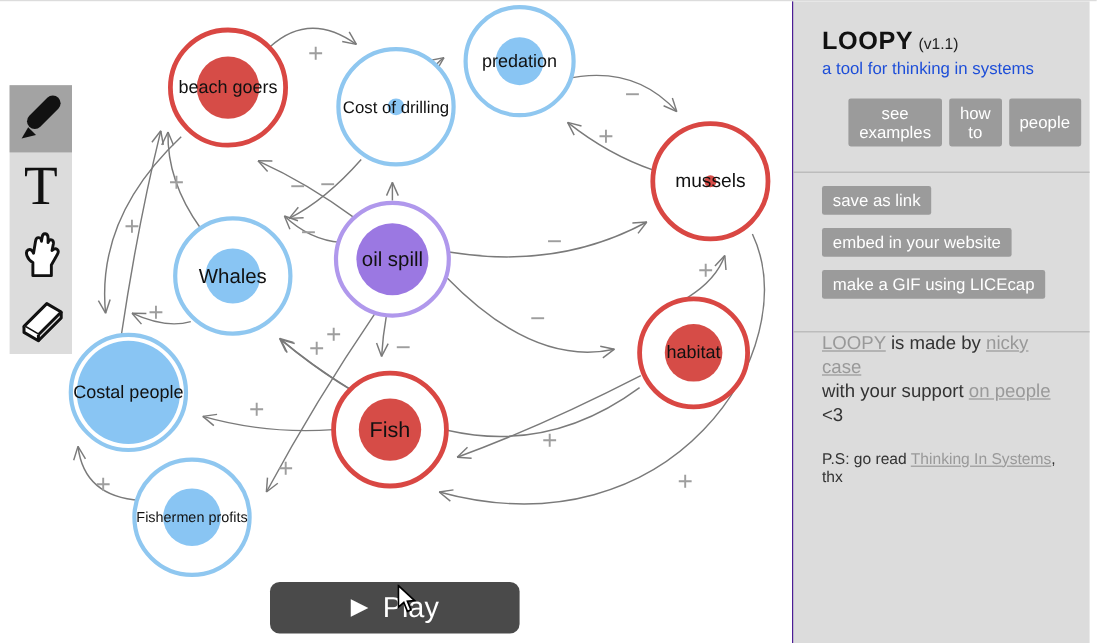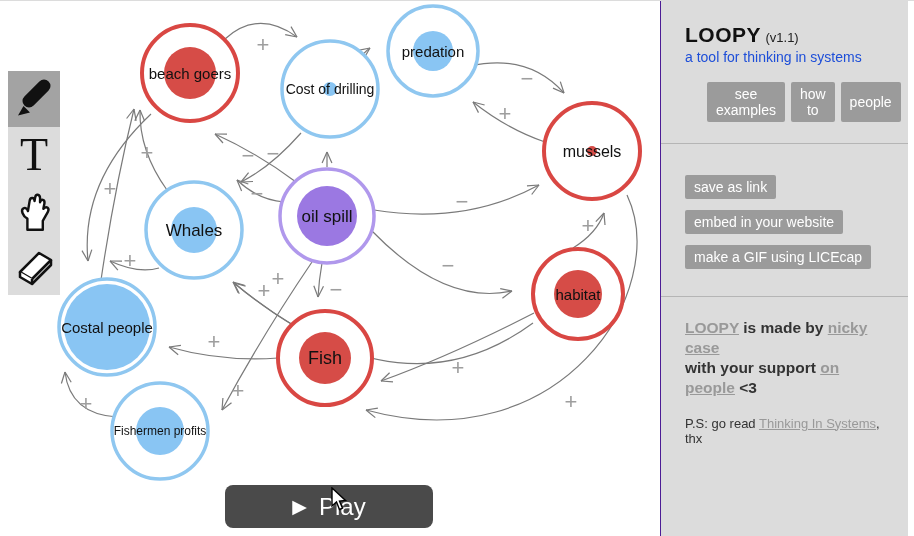--- a/index.html
+++ b/index.html
@@ -28,23 +28,23 @@
   #sidebar{position:absolute;left:660px;top:0;width:248px;height:536px;background:#dcdcdc;
            border-left:1px solid #4c1d95;box-sizing:border-box;padding:20px 22px 0 24px;z-index:5;}
   #sidebar .titlerow{margin:2px 0 2px 0;}
   #sidebar .apptitle{font-size:21px;font-weight:bold;color:#111;letter-spacing:.5px;}
   #sidebar .appver{font-size:13px;color:#222;}
   #sidebar .tagline{font-size:14px;color:#1d4ed8;margin-bottom:17px;}
   .gbtn{background:#9b9b9b;border:none;border-radius:2px;color:#fff;font-size:14px;
         padding:4px 9px;cursor:pointer;font-family:inherit;}
   .btnrow{display:flex;gap:6px;margin-bottom:21px;padding-left:22px;}
   .sdivider{border:none;border-top:1px solid #b5b5b5;margin:0 -22px 0 -24px;}
-  .sharegroup{margin-top:31px;margin-bottom:27px;}
+  .sharegroup{margin-top:11px;margin-bottom:27px;}
   .sharegroup .gbtn{display:table;margin-bottom:11px;}
-  .creditblock{margin-top:21px;font-size:15.5px;color:#333;line-height:1.3;font-weight:bold;}
+  .creditblock{font-size:15.5px;color:#333;line-height:1.3;}
   .creditblock a,.psline a{color:#999;text-decoration:underline;cursor:pointer;}
   .psline{margin-top:17px;font-size:13px;color:#333;}
 </style>
 </head>
 <body>
 
 <div id="stage">
 
   <svg id="diagram-svg" width="660" height="536">
       <g>

